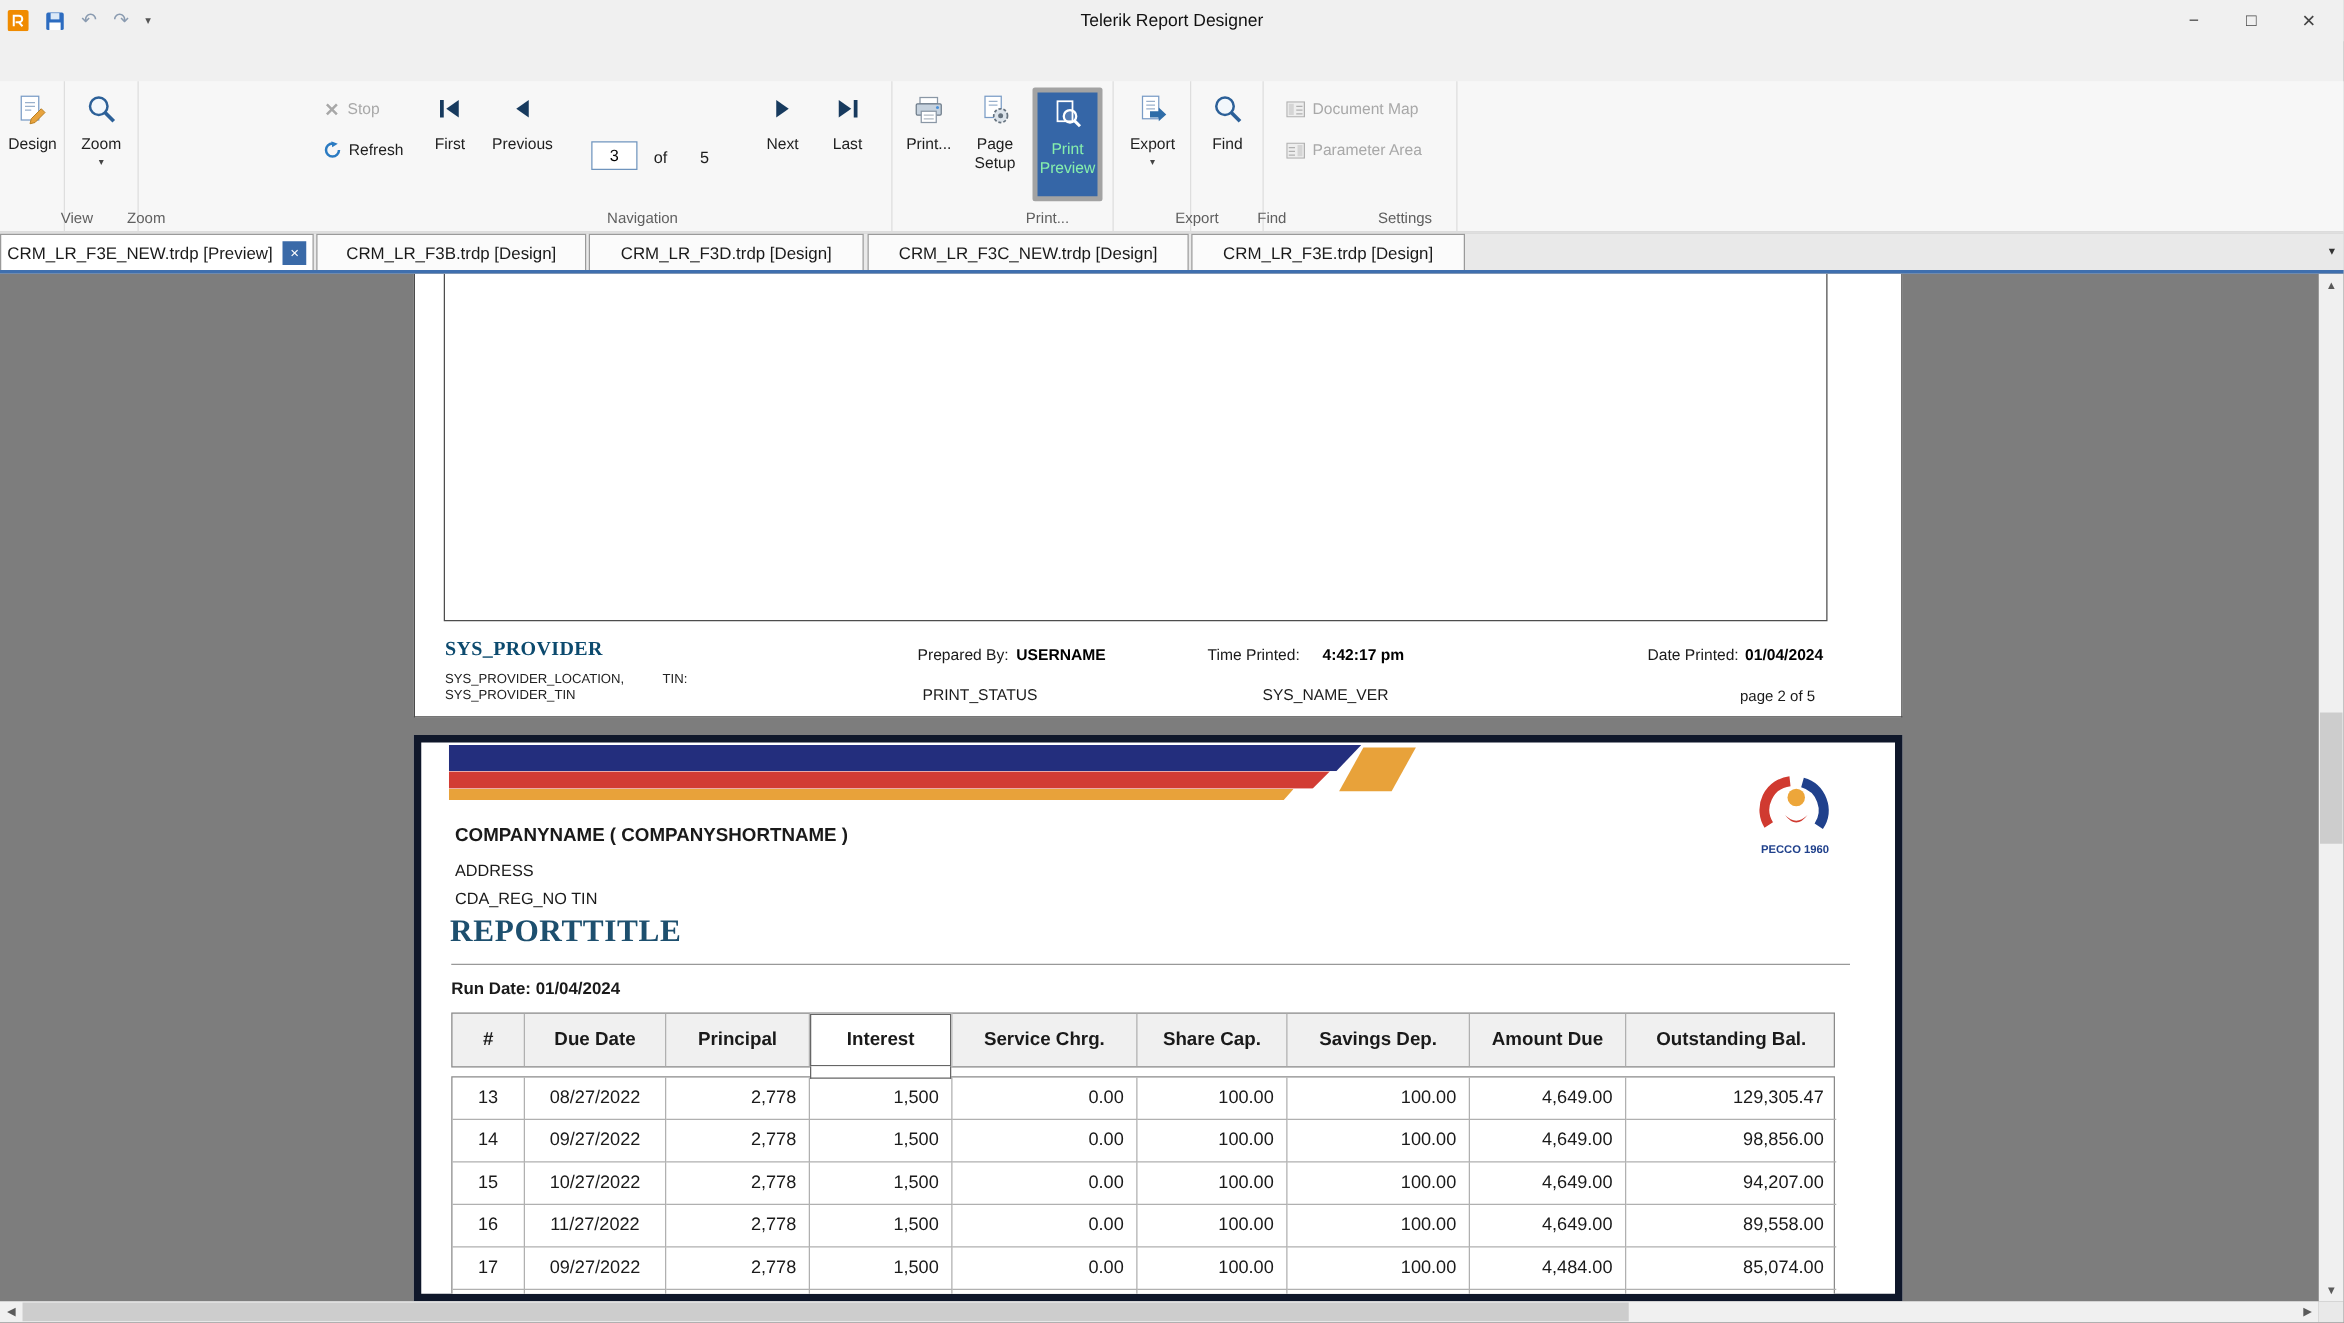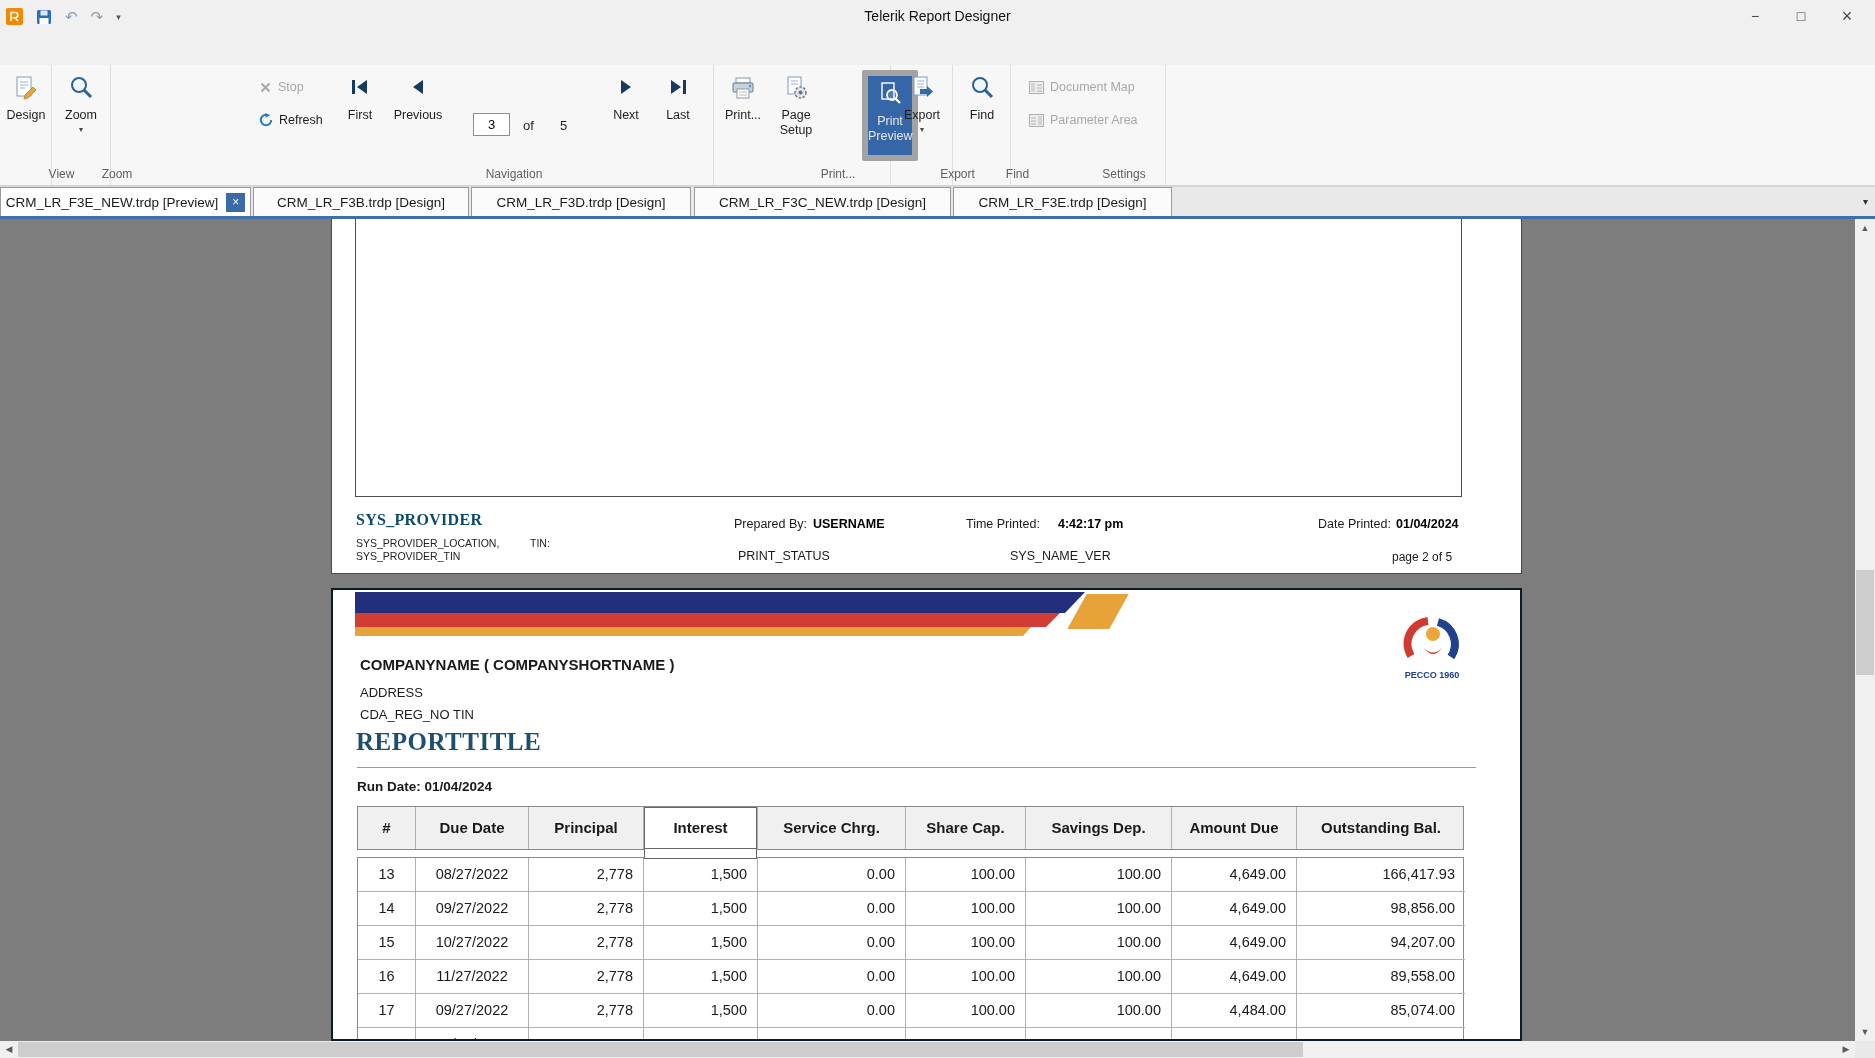--- a/index.html
+++ b/index.html
@@ -27,21 +27,21 @@
             border:1px solid #cfcfcf;border-bottom:none;text-align:center;line-height:30px;font-size:14px;color:#222;}
 
   
   .ribbon{position:absolute;top:65px;left:0;width:1875px;height:121px;background:#f7f7f7;border-bottom:1px solid #d4d4d4;}
   .rgroup{position:absolute;top:0;height:120px;border-right:1px solid #dedede;}
   .glabel{position:absolute;bottom:4px;left:0;width:100%;text-align:center;font-size:12px;color:#5f5f5f;white-space:nowrap;margin-left:36px;}
   .bigbtn{position:absolute;top:5px;height:91px;text-align:center;font-size:12.5px;color:#1e1e1e;}
   .bigbtn .bicon{display:flex;justify-content:center;align-items:flex-start;height:36px;padding-top:5px;}
   .bigbtn .blabel{display:block;line-height:15px;margin-top:2px;white-space:normal;}
   .bigbtn .caret{display:block;font-size:8px;line-height:9px;color:#444;margin-top:2px;}
-  .bigbtn.selected{background:#3566a7;border:6px solid #a3a3a3;color:#e5e5e5;border-radius:2px;margin-left:36px;}
+  .bigbtn.selected{background:#3566a7;border:4px solid #a3a3a3;color:#86efac;border-radius:2px;}
   .bigbtn.disabled{color:#a8a8a8;}
   .smallbtn{position:absolute;display:flex;align-items:center;gap:6px;font-size:12.5px;color:#1e1e1e;height:20px;white-space:nowrap;}
   .smallbtn.disabled{color:#a8a8a8;}
   .smallbtn .sicon{display:inline-flex;}
   .page-input{position:absolute;width:37px;height:23px;border:1px solid #6f94bd;background:#fff;
               font-size:13px;text-align:center;padding:0;font-family:inherit;}
   .navtext{position:absolute;font-size:13px;color:#1e1e1e;}
 
   
   .doc-tabs{position:absolute;top:186px;left:0;width:1875px;height:30px;background:#e9e9e9;border-top:1px solid #d8d8d8;}
@@ -50,21 +50,21 @@
         font-size:13.5px;color:#1a1a1a;white-space:nowrap;overflow:hidden;}
   .dtab.active{background:#fff;}
   .tab-close{width:19px;height:19px;background:#3a6aa8;color:#fff;font-size:12px;line-height:19px;text-align:center;flex:0 0 auto;}
   .doc-tabs-caret{position:absolute;right:7px;top:9px;font-size:10px;color:#333;}
   .blue-line{position:absolute;top:216px;left:0;width:1875px;height:3px;background:#3f6fae;}
 
   
   .preview{position:absolute;top:219px;left:0;width:1875px;height:839px;background:#7d7d7d;overflow:hidden;}
   .page{position:absolute;background:#fff;overflow:hidden;}
   .page1{left:331px;top:0;width:1191px;height:355px;border:1px solid #4a4a4a;border-top:none;}
-  .page2{left:331px;top:369px;width:1191px;height:453px;border:2px solid #0f172a;}
+  .page2{left:331px;top:369px;width:1191px;height:453px;border:6px solid #0f172a;}
   .page span{position:absolute;white-space:nowrap;}
 
   
   .p1-frame{position:absolute;left:23px;top:-2px;width:1107px;height:280px;border:1px solid #4d4d4d;background:#fff;}
   .sys-provider{font-family:"Liberation Serif","DejaVu Serif",serif;font-weight:bold;font-size:16px;color:#0c4a6e;letter-spacing:0.3px;}
   .tiny{font-size:10.5px;color:#222;}
   .flabel{font-size:12.5px;color:#1a1a1a;}
   .fvalue{font-size:12.5px;font-weight:bold;color:#000;}
   .findic{font-size:12px;color:#1a1a1a;}
 
@@ -406,21 +406,21 @@
         <div class="tgap"></div>
         <div class="tbody">
             <div class="td c0">13</div>
             <div class="td c1">08/27/2022</div>
             <div class="td c2">2,778</div>
             <div class="td c3">1,500</div>
             <div class="td c4">0.00</div>
             <div class="td c5">100.00</div>
             <div class="td c6">100.00</div>
             <div class="td c7">4,649.00</div>
-            <div class="td c8">166,417.93</div>
+            <div class="td c8">129,305.47</div>
             <div class="td c0">14</div>
             <div class="td c1">09/27/2022</div>
             <div class="td c2">2,778</div>
             <div class="td c3">1,500</div>
             <div class="td c4">0.00</div>
             <div class="td c5">100.00</div>
             <div class="td c6">100.00</div>
             <div class="td c7">4,649.00</div>
             <div class="td c8">98,856.00</div>
             <div class="td c0">15</div>

